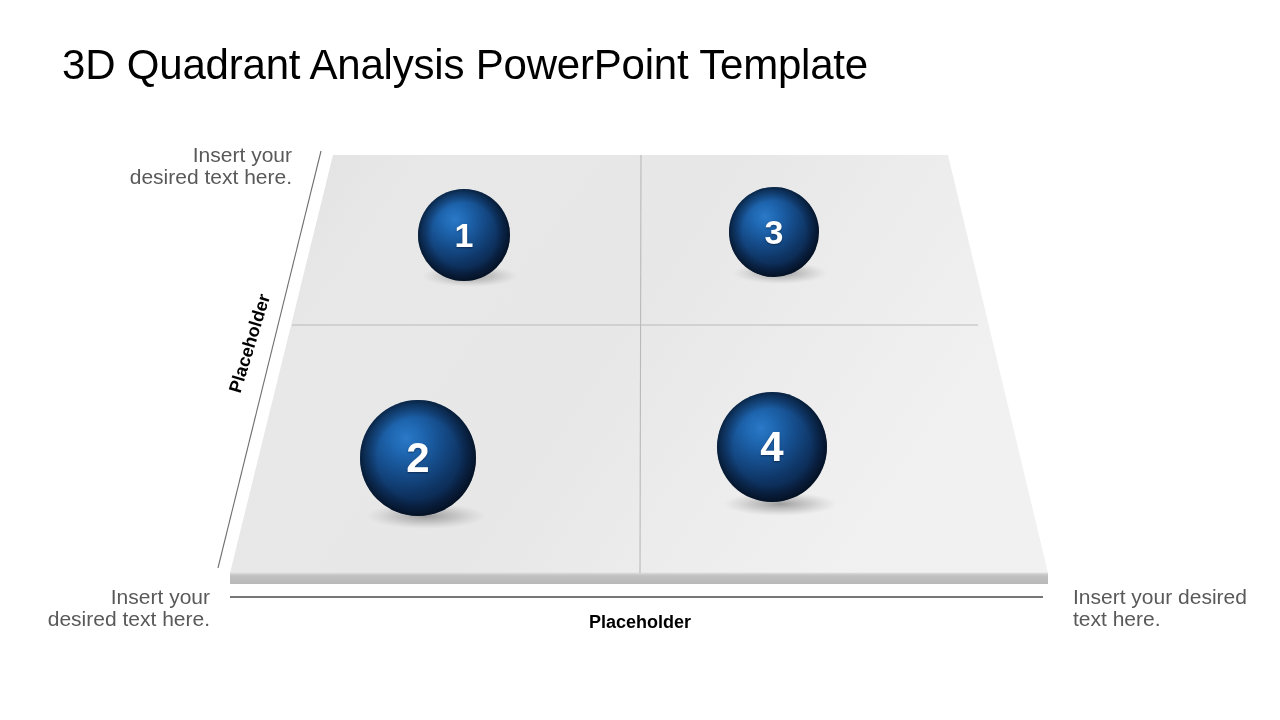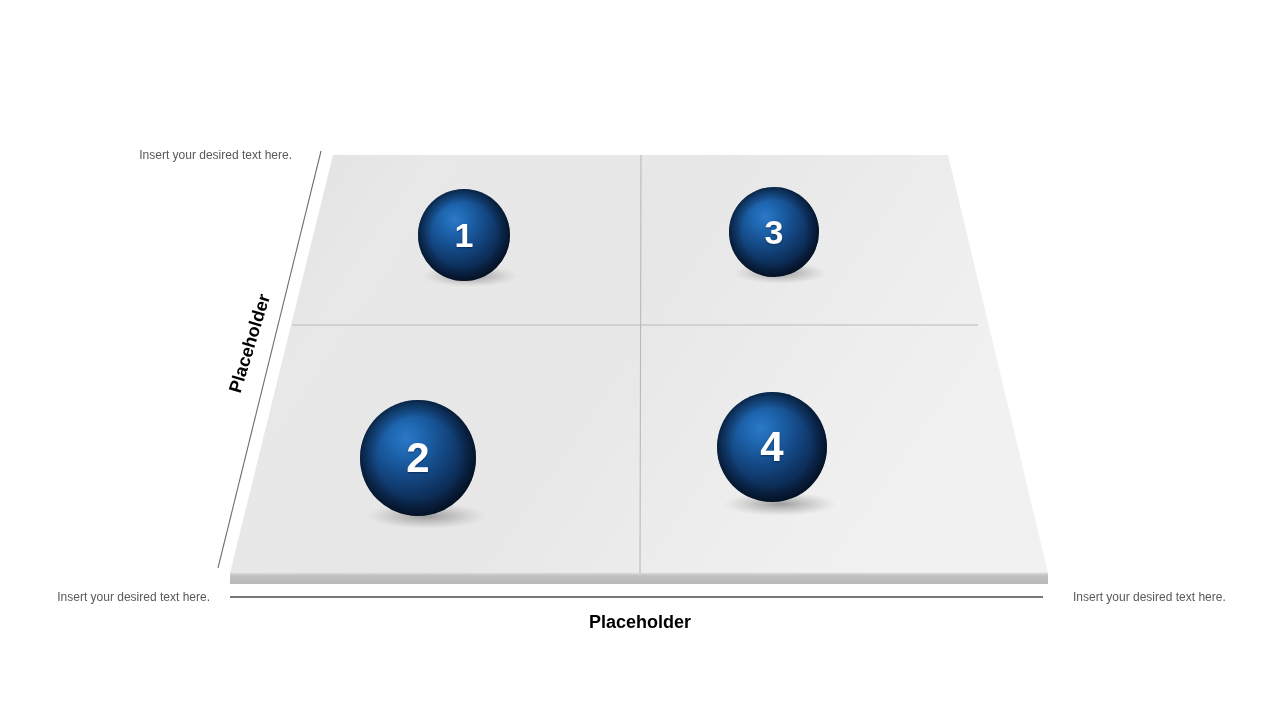--- a/index.html
+++ b/index.html
@@ -41,21 +41,21 @@
     position: absolute;
     left: 0;
     top: 0;
     width: 1280px;
     height: 720px;
   }
 
   
   .note {
     position: absolute;
-    font-size: 12px;
+    font-size: 21px;
     line-height: 22px;
     color: #595959;
     font-family: "Liberation Sans", sans-serif;
     white-space: pre-line;
   }
   #note-topleft {
     left: 120px;
     top: 144px;
     width: 172px;
     text-align: right;
@@ -110,20 +110,21 @@
     text-align: center;
     pointer-events: none;
     text-shadow: 0 1px 2px rgba(0,0,20,0.45);
   }
 </style>
 </head>
 <body>
 
 <div id="slide">
 
+  <div id="page-title">3D Quadrant Analysis PowerPoint Template</div>
 
   <svg id="stage" viewBox="0 0 1280 720" width="1280" height="720" xmlns="http://www.w3.org/2000/svg">
     <defs>
 
       <linearGradient id="platGrad" x1="0" y1="0" x2="1" y2="0.35">
         <stop offset="0%" stop-color="#e0e0e0"></stop>
         <stop offset="22%" stop-color="#e8e8e8"></stop>
         <stop offset="55%" stop-color="#e7e7e7"></stop>
         <stop offset="80%" stop-color="#ededed"></stop>
         <stop offset="100%" stop-color="#f1f1f1"></stop>

